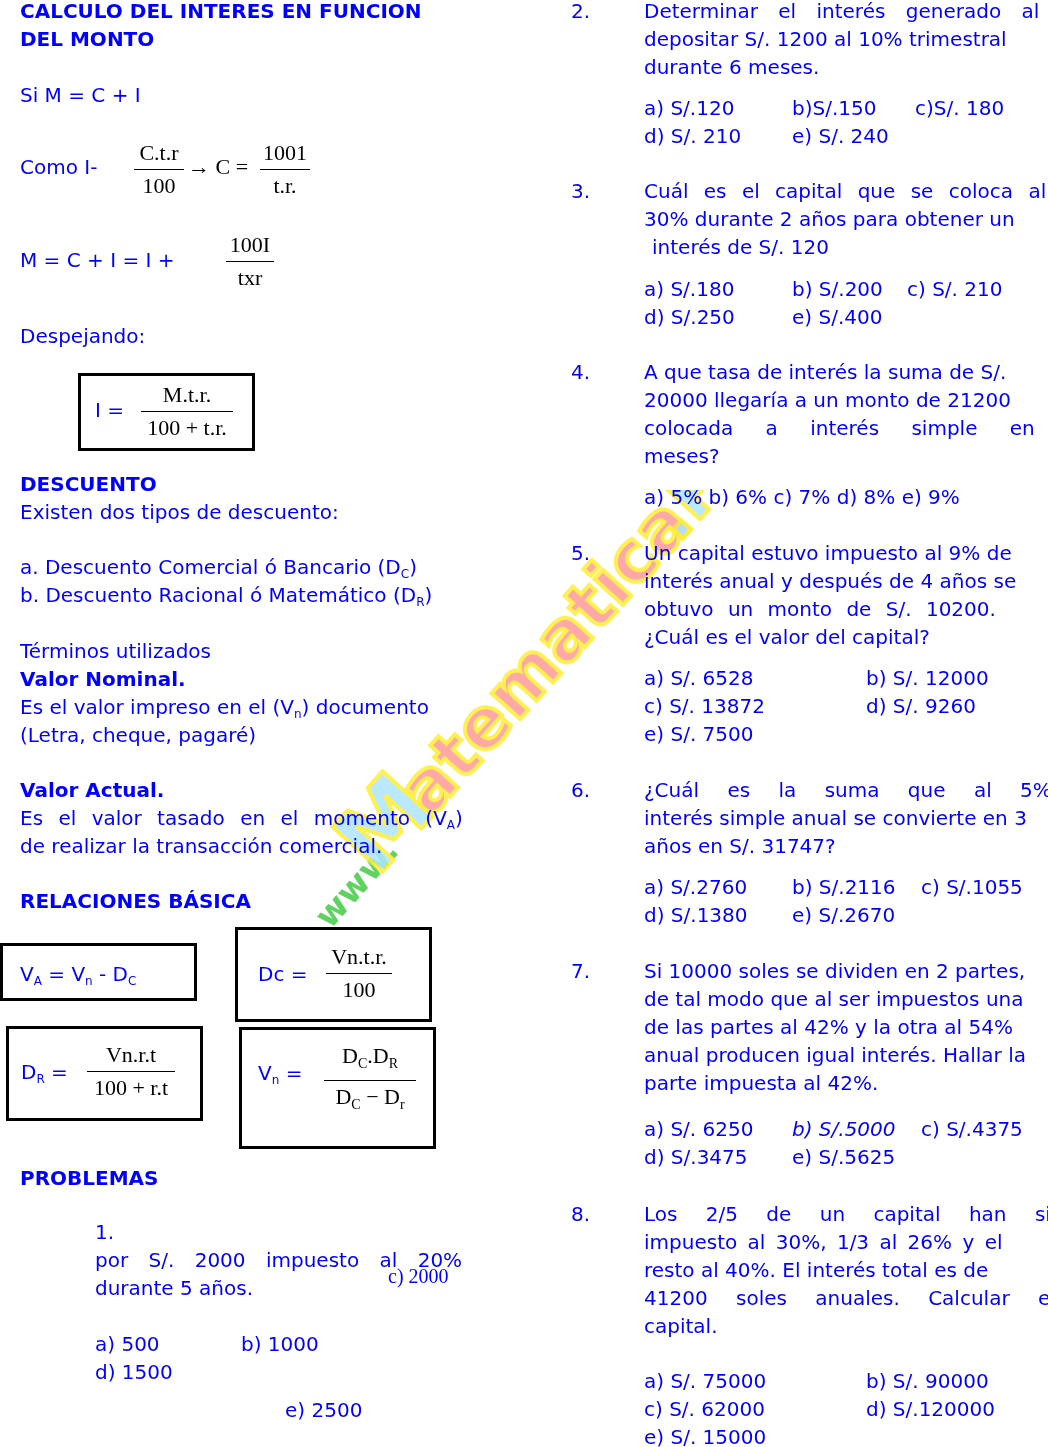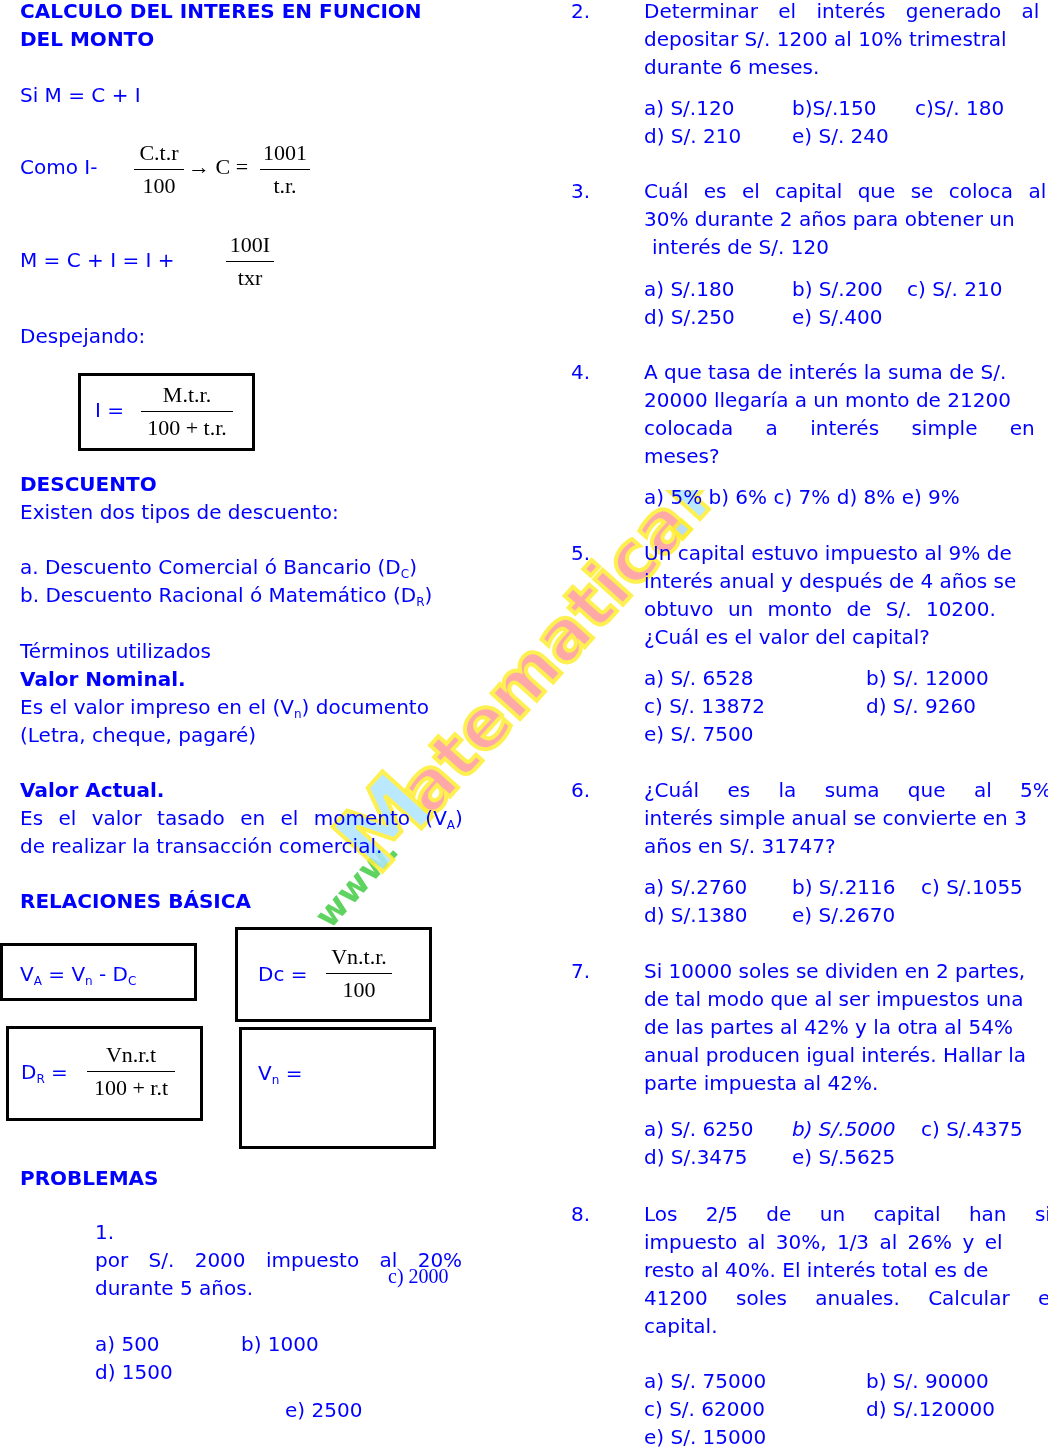--- a/index.html
+++ b/index.html
@@ -106,20 +106,25 @@
     <div class="t" style="left:12px; top:29px;"><span>D</span><span class="sub">R</span><span>  =</span></div>
     <div class="frac" style="left:78px; top:13px; width:88px;">
       <span class="num">Vn.r.t</span>
       <span class="bar"></span>
       <span class="den">100 + r.t</span>
     </div>
   </div>
 
   <div class="box" style="left:239px; top:1027px; width:197px; height:122px;text-align:center;">
     <div class="t" style="left:16px; top:29px;"><span>V</span><span class="sub">n</span><span>  =</span></div>
+    <div class="frac" style="left:82px; top:13px; width:92px;">
+      <span class="num"><span>D</span><span class="msub">C</span><span>.D</span><span class="msub">R</span></span>
+      <span class="bar"></span>
+      <span class="den"><span>D</span><span class="msub">C</span><span> − D</span><span class="msub">r</span></span>
+    </div>
   </div>
 
   <div class="t b" style="left:20px; top:1164px;">PROBLEMAS</div>
 
   <div>
     <div class="t" style="left:95px; top:1218px; width:403px; display:flex; justify-content:space-between;">
       <span>1.</span>
     </div>
     <div class="t" style="left:95px; top:1246px; width:403px; word-spacing:14px;">por S/. 2000 impuesto al 20%</div>
     <div class="t" style="left:95px; top:1274px;">durante 5 años.</div>

